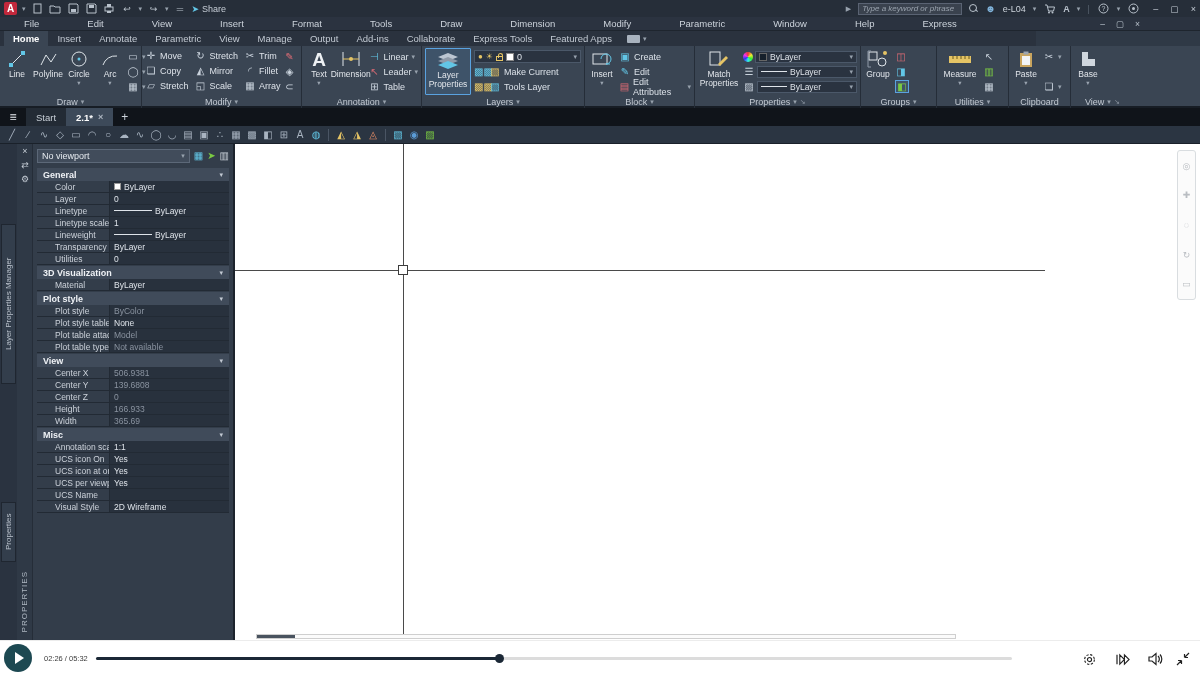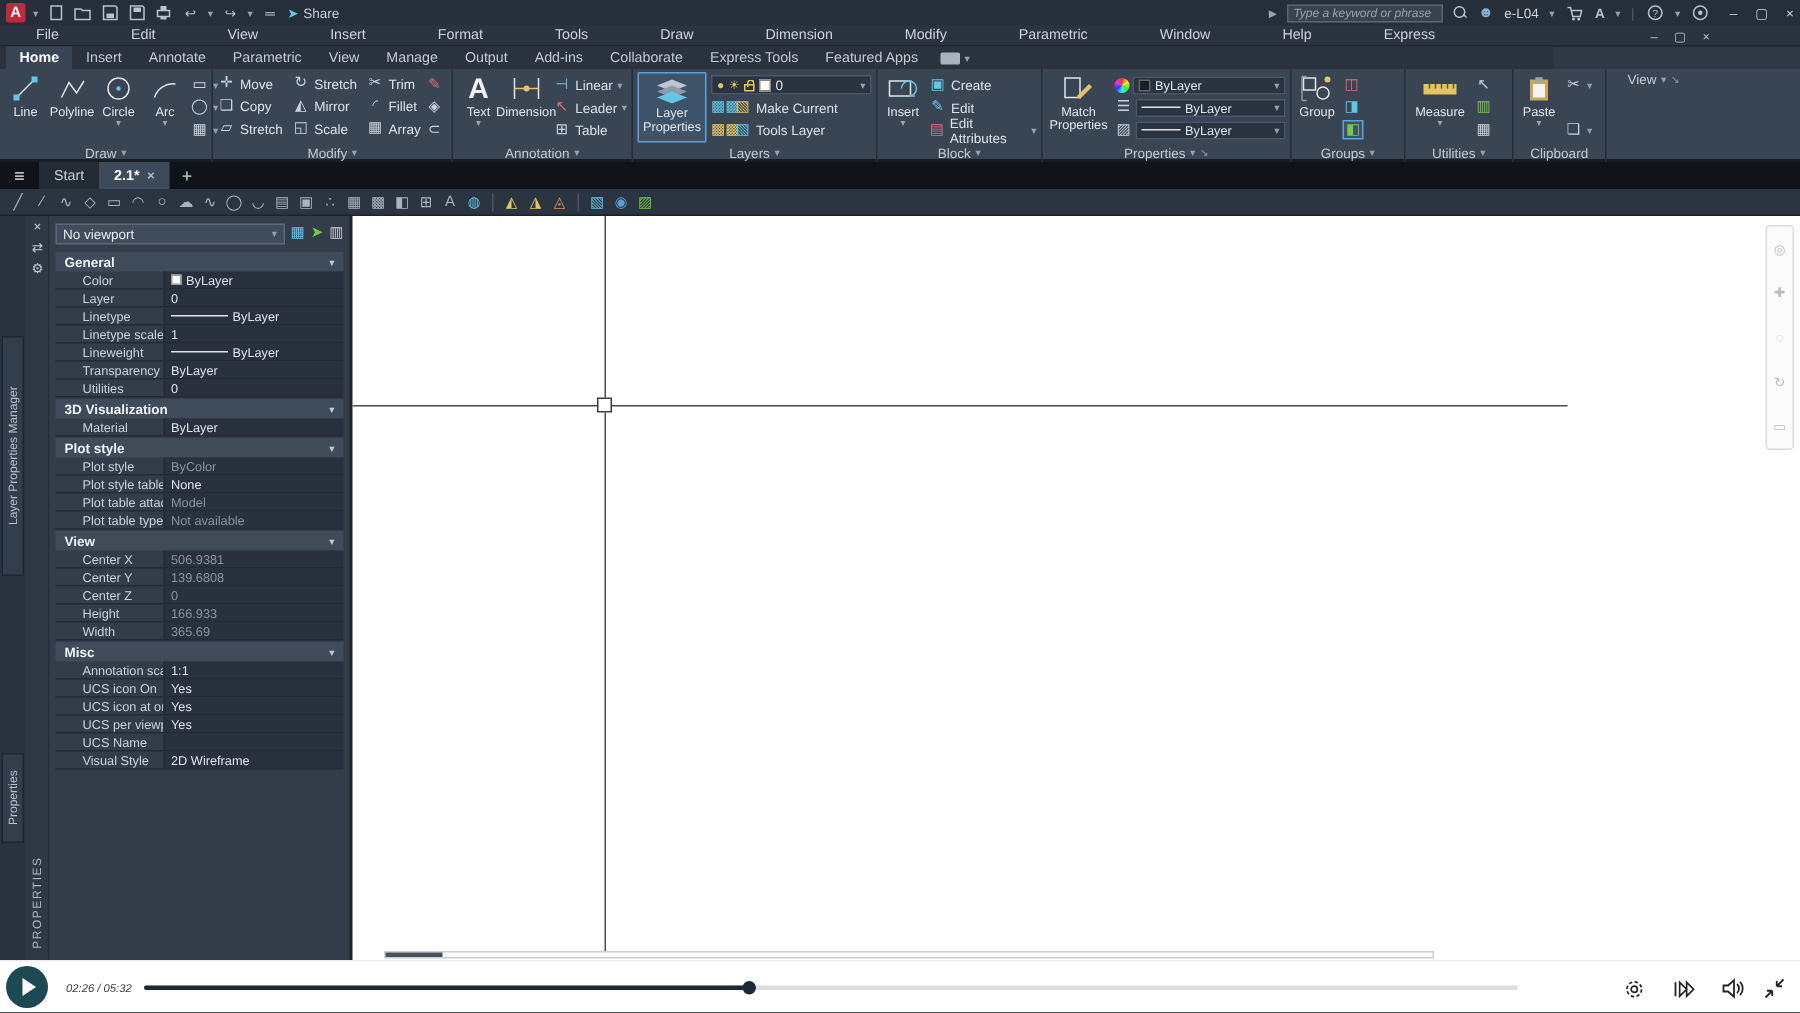--- a/index.html
+++ b/index.html
@@ -98,21 +98,21 @@
   
   .canvas{position:absolute;left:235px;top:0;width:965px;height:496px;background:#ffffff;}
   .ch-v{position:absolute;left:168px;top:0;width:1px;height:493px;background:#4a4a4a;}
   .ch-h{position:absolute;left:0;top:126px;width:810px;height:1px;background:#4a4a4a;}
   .pickbox{position:absolute;left:163px;top:121px;width:10px;height:10px;border:1px solid #3c3c3c;background:#fff;}
   .navbar{position:absolute;right:4px;top:6px;width:19px;height:150px;background:rgba(250,250,250,.8);border:1px solid #d9dde0;border-radius:3px;display:flex;flex-direction:column;align-items:center;justify-content:space-around;color:#b9bdc2;font-size:9px;}
   .cscroll{position:absolute;left:21px;top:490px;width:700px;height:5px;background:#fbfbfb;border:1px solid #cfcfcf;}
   .cthumb{position:absolute;left:0;top:0;width:38px;height:3px;background:#49535f;}
 
   
-  .player{position:absolute;left:0;top:640px;width:1200px;height:35px;background:#ffffff;border-top:1px solid #ececec;font-style:italic;}
+  .player{position:absolute;left:0;top:640px;width:1200px;height:35px;background:#ffffff;border-top:1px solid #ececec;}
   .playbtn{position:absolute;left:4px;top:3px;width:28px;height:28px;border-radius:50%;background:#1d4952;display:flex;align-items:center;justify-content:center;}
   .playtri{width:0;height:0;border-left:9px solid #fff;border-top:6px solid transparent;border-bottom:6px solid transparent;margin-left:2px;}
   .ptime{position:absolute;left:44px;top:13px;font-size:7.5px;color:#3a3a3a;}
   .ptrack{position:absolute;left:96px;top:16px;width:916px;height:3px;background:#dcdcdc;border-radius:2px;}
   .pfill{position:absolute;left:0;top:0;height:3px;background:#1b2836;border-radius:2px;}
   .phandle{position:absolute;top:-3px;width:9px;height:9px;border-radius:50%;background:#1b2836;}
   .picon{position:absolute;top:9px;width:18px;height:18px;display:flex;align-items:center;justify-content:center;}
   .picon svg{display:block;}
 </style>
 </head>
@@ -596,20 +596,31 @@
               <span class="tb-caret">▾</span>
             </span>
         </div>
       </div>
       <div class="plabel">
           <span>Clipboard</span>
         </div>
     </div>
 
     <div class="panel" style="flex:1;border-right:none;">
+      <div class="pcontent">
+        <div class="bigbtn">
+          <span class="bicon">
+              <svg width="20" height="18">
+                <path d="M4 2 h6 v7 h7 v7 H4 z" fill="#cfd6de"></path>
+              </svg>
+            </span>
+          <span class="blbl">Base</span>
+          <span class="bdrop">▾</span>
+        </div>
+      </div>
       <div class="plabel" style="justify-content:flex-start;padding-left:14px;">
           <span>View</span>
           <span class="tb-caret">▾</span>
           <span class="lnch">↘</span>
         </div>
     </div>
   </div>
 
   <div class="filetabs">
     <span class="ham">≡</span>

